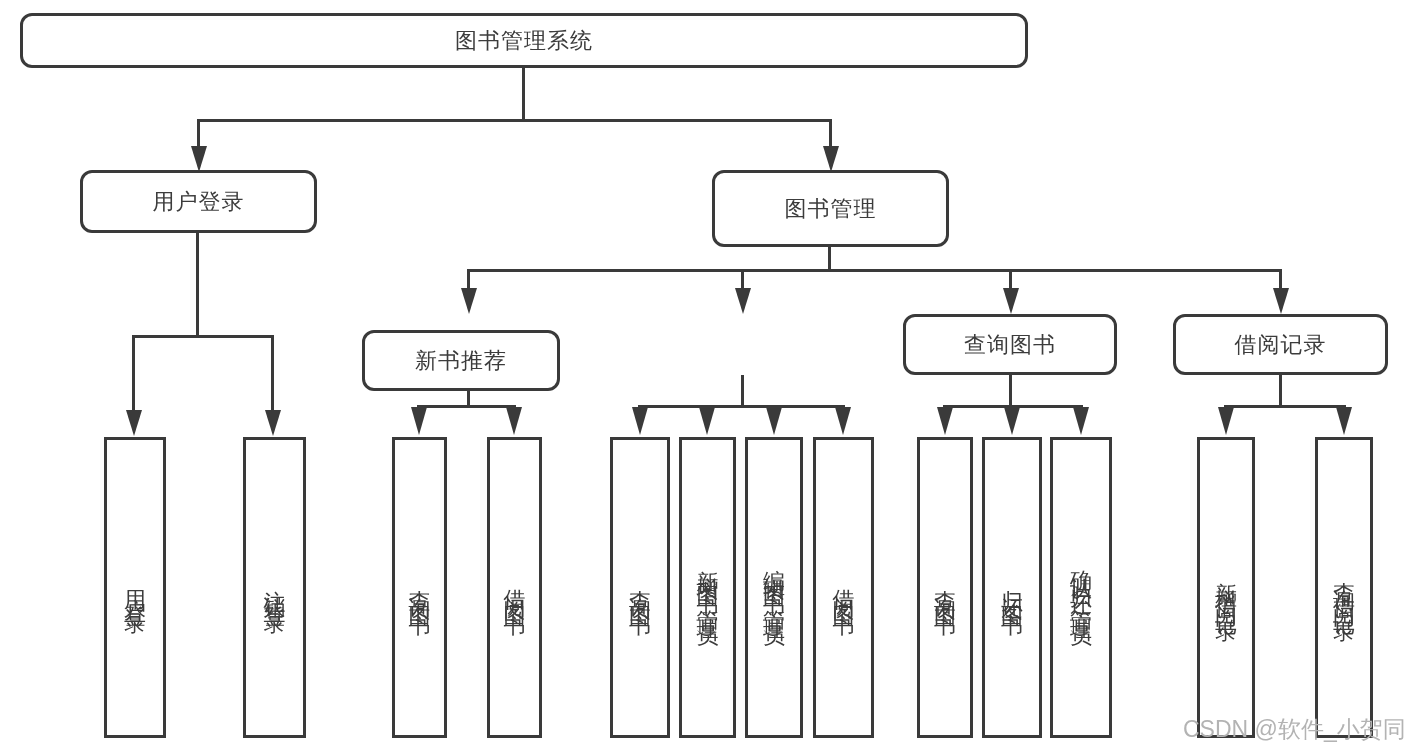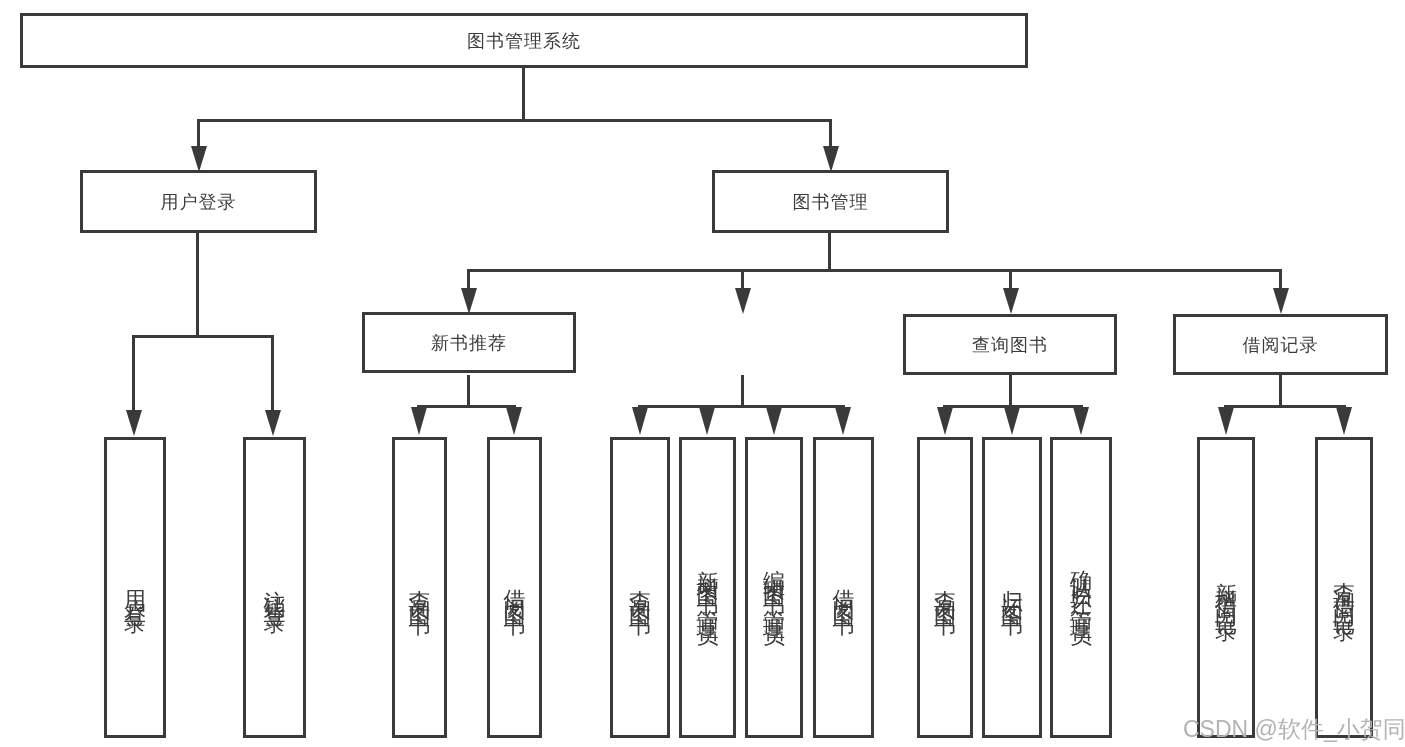--- a/index.html
+++ b/index.html
@@ -19,21 +19,21 @@
   .node{
     position:absolute;
     box-sizing:border-box;
     background:var(--box-bg);
     border:3px solid var(--line);
     color:var(--text);
     display:flex;align-items:center;justify-content:center;
     text-align:center;
     z-index:2;
   }
-  .node.h{font-size:18px;letter-spacing:1px;}
+  .node.h{font-size:22px;letter-spacing:1px;border-radius:12px;}
   .node.v{
     writing-mode:vertical-rl;
     font-size:22px;
     letter-spacing:8px;
     line-height:1;
   }
   .vline{position:absolute;width:3px;background:var(--line);z-index:1;}
   .hline{position:absolute;height:3px;background:var(--line);z-index:1;}
   .arrow-down{
     position:absolute;width:0;height:0;z-index:1;
@@ -60,41 +60,41 @@
   <div class="node h" style="left:20px;top:13px;width:1008px;height:55px;">图书管理系统</div>
 
   <div class="vline" style="left:522px;top:68px;height:53px;"></div>
   <div class="hline" style="left:197px;top:119px;width:635px;"></div>
   <div class="vline" style="left:197px;top:119px;height:29px;"></div>
   <div class="arrow-down" style="left:191px;top:146px;"></div>
   <div class="vline" style="left:829px;top:119px;height:29px;"></div>
   <div class="arrow-down" style="left:823px;top:146px;"></div>
 
   <div class="node h" style="left:80px;top:170px;width:237px;height:63px;">用户登录</div>
-  <div class="node h" style="left:712px;top:170px;width:237px;height:63px;">图书管理</div>
+  <div class="node h" style="left:712px;top:170px;width:237px;height:77px;">图书管理</div>
 
   <div class="vline" style="left:196px;top:233px;height:104px;"></div>
   <div class="hline" style="left:132px;top:335px;width:142px;"></div>
   <div class="vline" style="left:132px;top:335px;height:77px;"></div>
   <div class="arrow-down" style="left:126px;top:410px;"></div>
   <div class="vline" style="left:271px;top:335px;height:77px;"></div>
   <div class="arrow-down" style="left:265px;top:410px;"></div>
 
   <div class="vline" style="left:828px;top:233px;height:39px;"></div>
   <div class="hline" style="left:467px;top:269px;width:815px;"></div>
   <div class="vline" style="left:467px;top:269px;height:21px;"></div>
   <div class="arrow-down" style="left:461px;top:288px;"></div>
   <div class="vline" style="left:741px;top:269px;height:21px;"></div>
   <div class="arrow-down" style="left:735px;top:288px;"></div>
   <div class="vline" style="left:1009px;top:269px;height:21px;"></div>
   <div class="arrow-down" style="left:1003px;top:288px;"></div>
   <div class="vline" style="left:1279px;top:269px;height:21px;"></div>
   <div class="arrow-down" style="left:1273px;top:288px;"></div>
 
-  <div class="node h" style="left:362px;top:312px;width:214px;height:61px;text-align:center;">新书推荐</div>
+  <div class="node h" style="left:362px;top:330px;width:198px;height:61px;text-align:center;">新书推荐</div>
   <div class="node h" style="left:903px;top:314px;width:214px;height:61px;">查询图书</div>
   <div class="node h" style="left:1173px;top:314px;width:215px;height:61px;">借阅记录</div>
 
   <div class="vline" style="left:467px;top:375px;height:32px;"></div>
   <div class="hline" style="left:417px;top:405px;width:99px;"></div>
   <div class="arrow-down small" style="left:411px;top:407px;"></div>
   <div class="arrow-down small" style="left:506px;top:407px;"></div>
 
   <div class="vline" style="left:741px;top:375px;height:32px;"></div>
   <div class="hline" style="left:638px;top:405px;width:207px;"></div>

